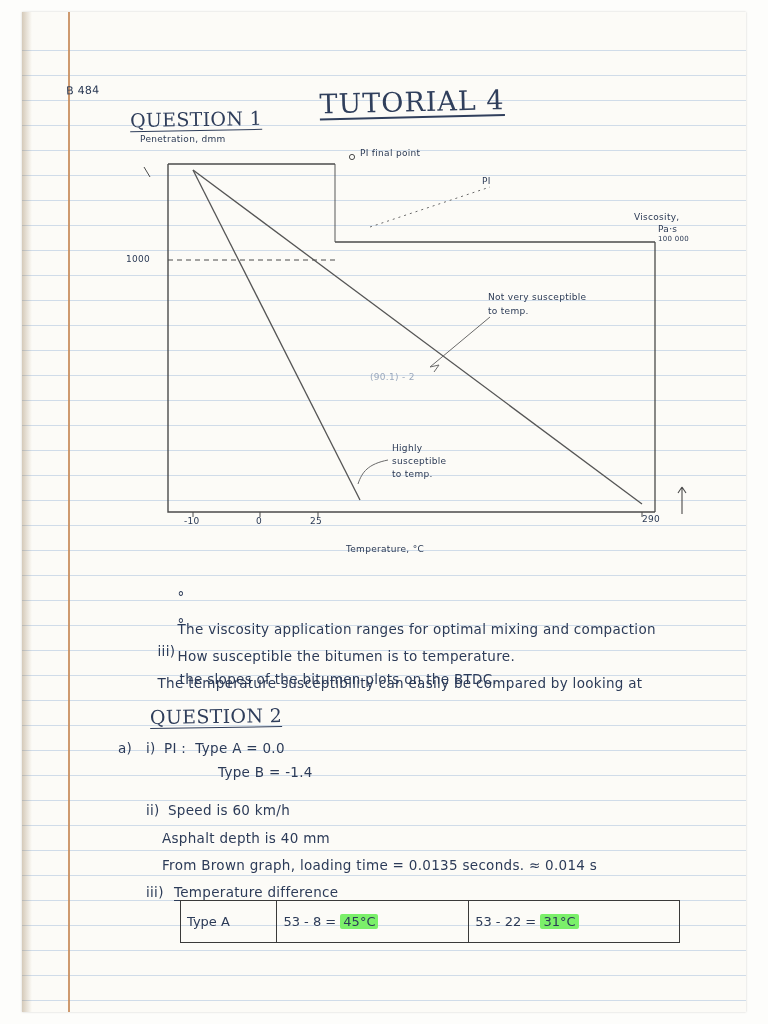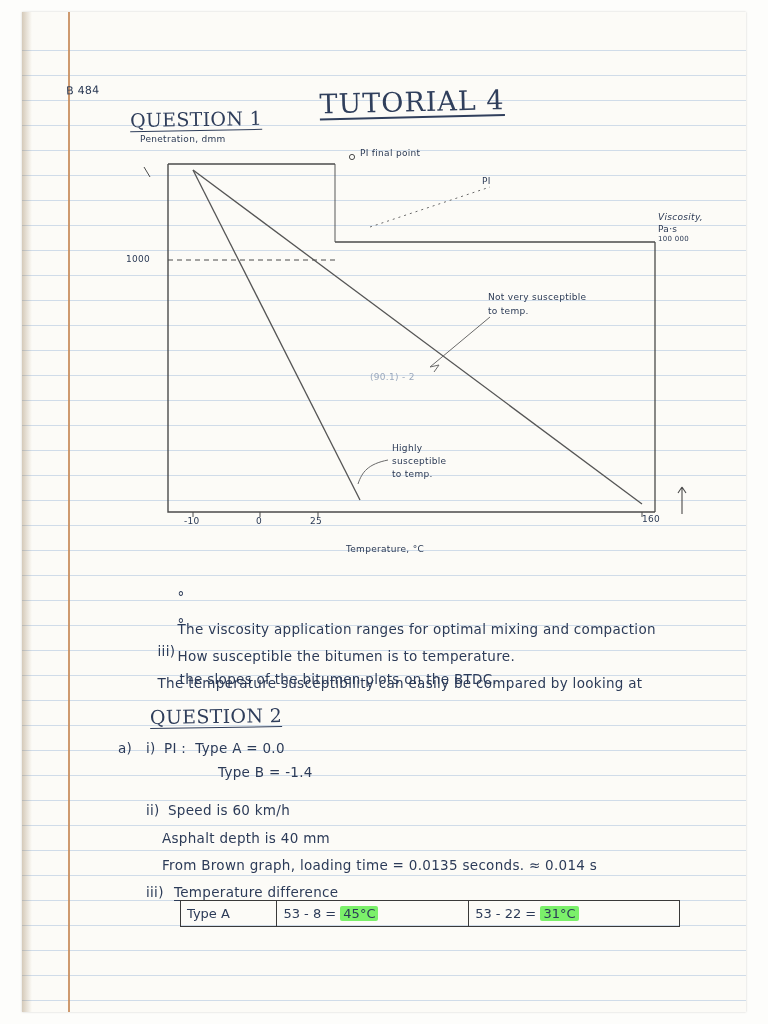--- a/index.html
+++ b/index.html
@@ -55,21 +55,21 @@
   
   .tbl{
     position:absolute;left:158px;top:888px;width:500px;
     border-collapse:collapse;
   }
   .tbl td{
     border:1px solid #3a3a3a;
     height:25px;
     font-size:13px;
     color:#2c3b58;
-    padding:0 6px;
+    padding:8px 6px;
     white-space:nowrap;
   }
   .hl{background:#7bf06a;padding:0 3px;border-radius:2px;}
 </style>
 </head>
 <body>
 
 <div class="page">
   <div class="sheet">
 
@@ -158,30 +158,30 @@
         <path d="M552,372 L552,345 M552,345 l-4,6 M552,345 l4,6" stroke="#4b4b4b" stroke-width="1.1" fill="none"></path>
 
         <path d="M14,25 l6,10" stroke="#4b4b4b" stroke-width="1" fill="none"></path>
       </svg>
 
       
       <div class="hand tiny" style="left:10px;top:-8px;">Penetration, dmm</div>
       <div class="hand tiny" style="left:-4px;top:112px;">1000</div>
       <div class="hand tiny" style="left:230px;top:6px;">PI final point</div>
       <div class="hand tiny" style="left:352px;top:34px;">PI</div>
-      <div class="hand tiny" style="left:528px;top:70px;font-style:italic;">Viscosity,</div>
+      <div class="hand tiny" style="left:504px;top:70px;">Viscosity,</div>
       <div class="hand tiny" style="left:528px;top:82px;">Pa·s</div>
       <div class="hand" style="left:528px;top:93px;font-size:7px;">100 000</div>
       <div class="hand tiny" style="left:358px;top:148px;line-height:14px;"><span>Not very susceptible</span><br><span>to temp.</span></div>
       <div class="hand tiny" style="left:262px;top:300px;line-height:13px;"><span>Highly</span><br><span>susceptible</span><br><span>to temp.</span></div>
       <div class="hand tiny" style="left:240px;top:230px;color:#9aa8bd;">(90.1) - 2</div>
       <div class="hand tiny" style="left:54px;top:374px;">-10</div>
       <div class="hand tiny" style="left:126px;top:374px;">0</div>
       <div class="hand tiny" style="left:180px;top:374px;">25</div>
-      <div class="hand tiny" style="left:512px;top:372px;">160</div>
+      <div class="hand tiny" style="left:512px;top:372px;">290</div>
       <div class="hand tiny" style="left:216px;top:402px;">Temperature, °C</div>
     </div>
 
     <div class="hand body-line" style="left:128px;top:561px;">
       <span>°</span>
       <span style="display:inline-block;width:8px"></span>
       <span>The viscosity application ranges for optimal mixing and compaction</span>
     </div>
     <div class="hand body-line" style="left:128px;top:588px;">
       <span>°</span>

